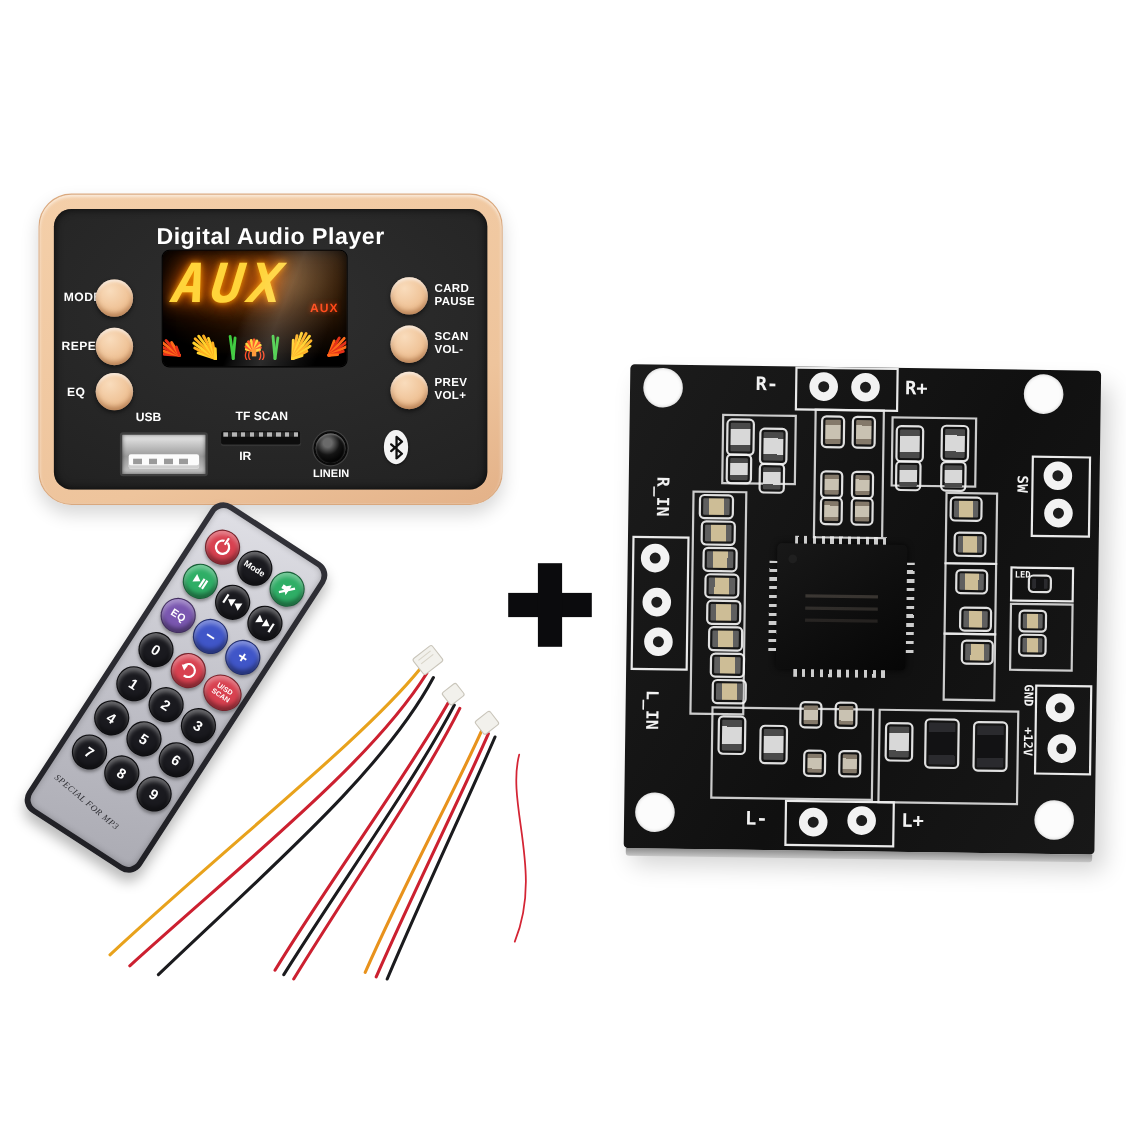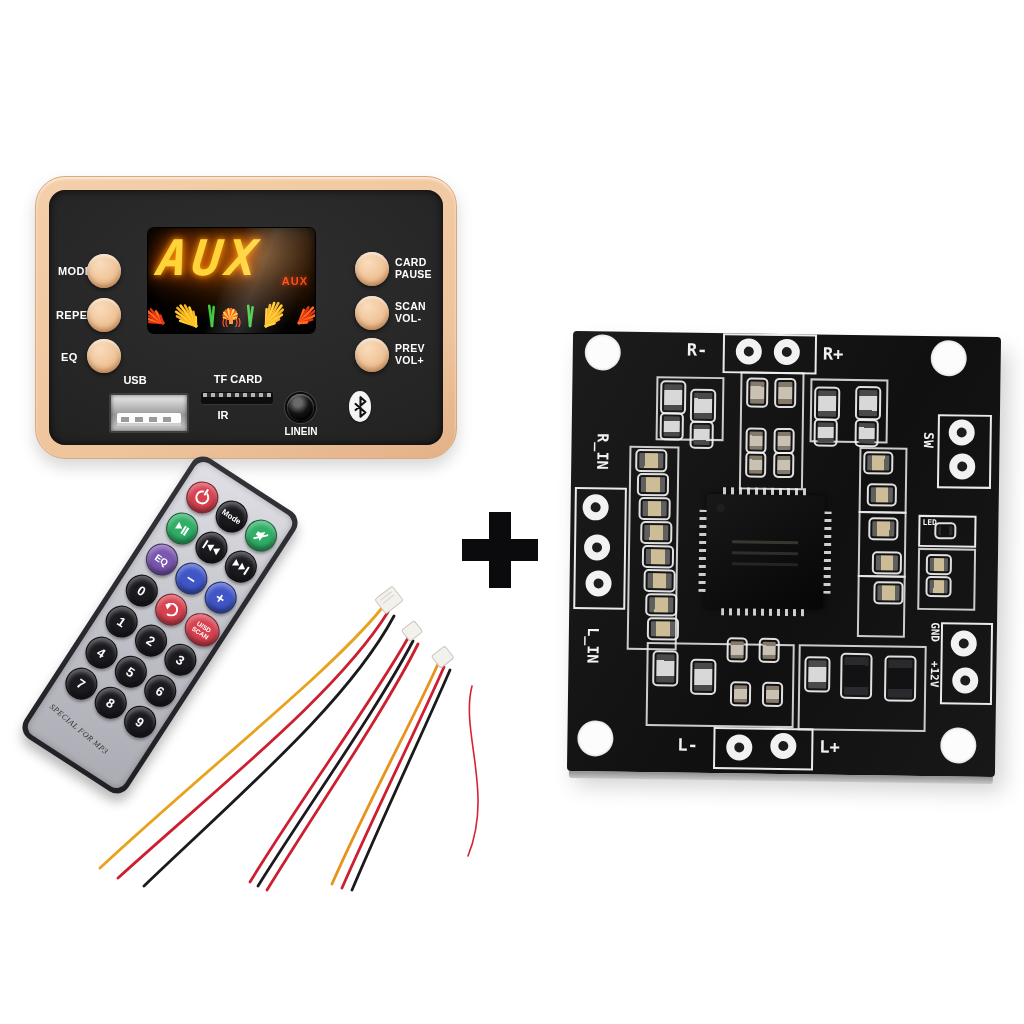--- a/index.html
+++ b/index.html
@@ -102,20 +102,21 @@
   .pins-l{left:-7px;} .pins-r{right:-7px;}
   .smd{position:absolute;outline:2px solid rgba(242,242,242,.92);outline-offset:2px;border-radius:1px;}
 </style>
 </head>
 <body>
 
 <div class="canvas">
 
   <section class="player">
     <div class="face">
+      <div class="ptitle">Digital Audio Player</div>
 
       <div class="display">
         <div class="seg">AUX</div>
         <div class="srcbadge">AUX</div>
         <svg class="spectrum" id="spectrum" width="167" height="50">
             <line x1="15" y1="42" x2="1.1" y2="41.0" stroke="#e63118" stroke-width="2.6" stroke-linecap="round"></line>
             <line x1="15" y1="42" x2="-2.7" y2="37.3" stroke="#ff6a18" stroke-width="2.6" stroke-linecap="round"></line>
             <line x1="15" y1="42" x2="-3.6" y2="32.9" stroke="#e63118" stroke-width="2.6" stroke-linecap="round"></line>
             <line x1="15" y1="42" x2="-1.5" y2="29.6" stroke="#ff6a18" stroke-width="2.6" stroke-linecap="round"></line>
             <line x1="15" y1="42" x2="2.9" y2="28.5" stroke="#e63118" stroke-width="2.6" stroke-linecap="round"></line>
@@ -186,21 +187,21 @@
         <div>SCAN</div>
         <div>VOL-</div>
       </div>
       <div class="plab2" style="left:346px;top:153px">
         <div>PREV</div>
         <div>VOL+</div>
       </div>
 
       <div class="usb-label" style="left:66px;top:184px;width:40px">USB</div>
       <div class="usb-port"></div>
-      <div class="tf-label" style="left:158px;top:183px;width:62px">TF CARD</div>
+      <div class="tf-label" style="left:158px;top:183px;width:62px">TF SCAN</div>
       <div class="tf-slot"></div>
       <div class="ir-label" style="left:160px;top:219px;width:28px">IR</div>
       <div class="jack"></div>
       <div class="li-label" style="left:227px;top:236px;width:50px;font-size:10px">LINEIN</div>
       <div class="bt">
         <svg width="15" height="22" viewBox="0 0 24 36">
             <path d="M12 2 L12 34 M12 2 L20 9 L4 23 M12 34 L20 27 L4 13" stroke="#111" stroke-width="3.4" fill="none" stroke-linejoin="round" stroke-linecap="round"></path>
           </svg>
       </div>
     </div>

